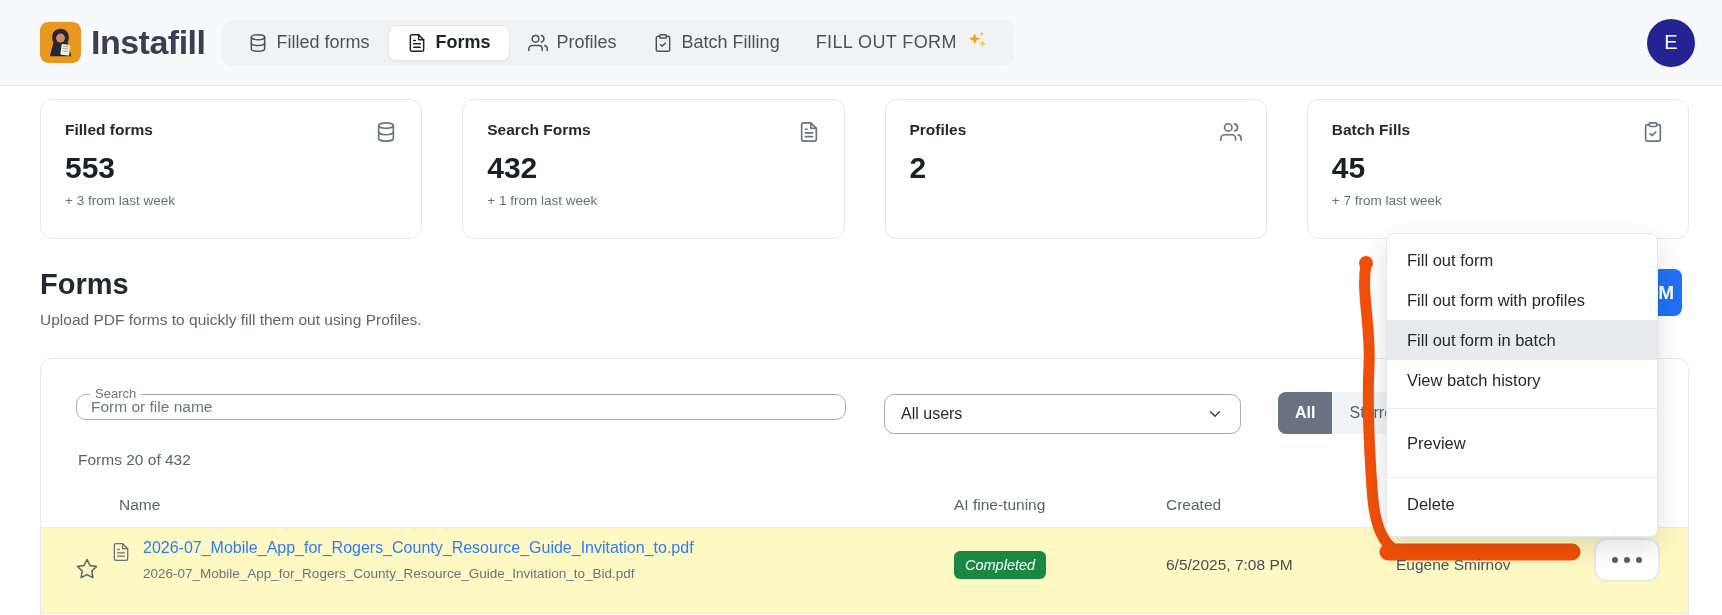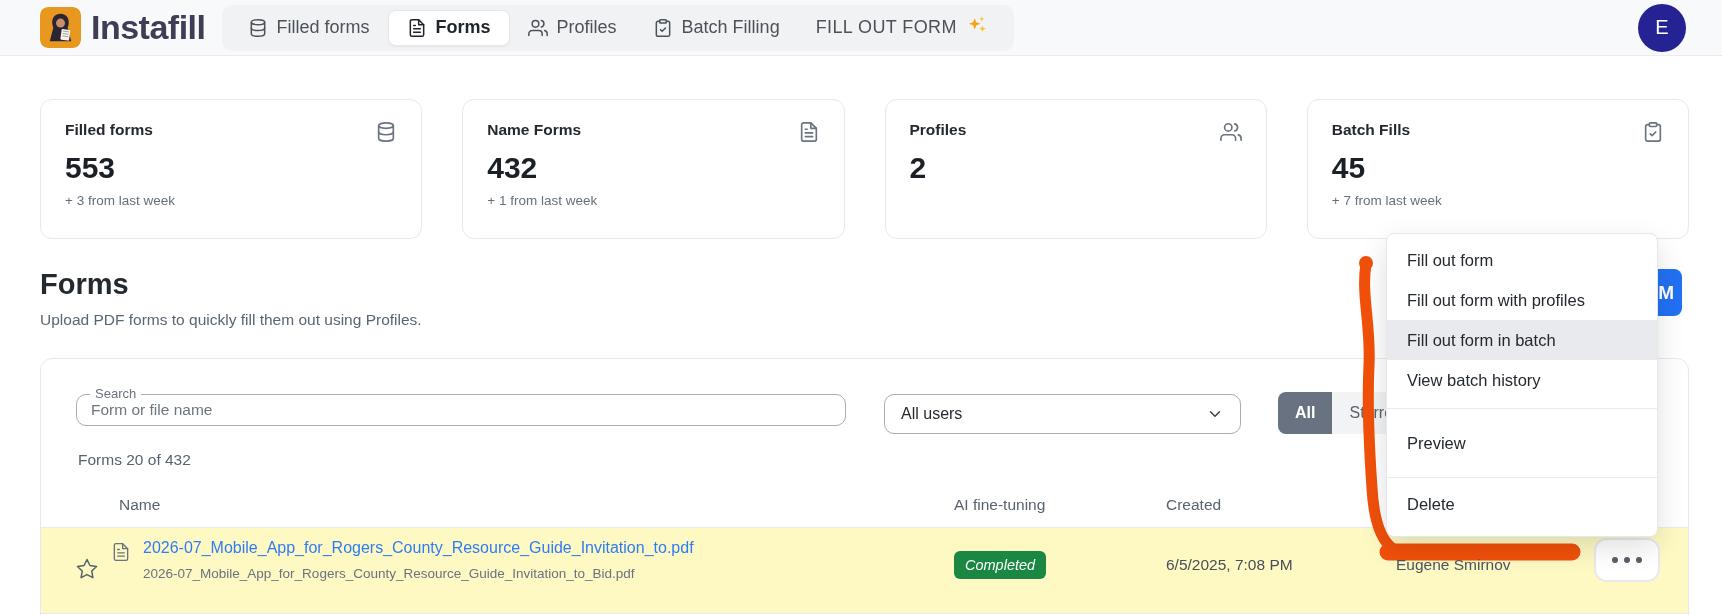--- a/index.html
+++ b/index.html
@@ -1,22 +1,22 @@
 <!DOCTYPE html>
 <html><head>
 <meta charset="utf-8">
 <style>
   * { margin:0; padding:0; box-sizing:border-box; }
   html,body { width:1722px; height:615px; }
   body { font-family:"Liberation Sans", sans-serif; background:#ffffff; position:relative; overflow:hidden; color:#24292f; }
   svg.ic { fill:none; stroke:currentColor; stroke-width:1.8; stroke-linecap:round; stroke-linejoin:round; display:block; }
 
   
-  .topbar { position:absolute; top:0; left:0; width:1722px; height:56px; background:#f8f9fa;
-            border-bottom:1px solid #e9ebee; display:flex; align-items:center; padding:0 36px 0 40px; }
+  .topbar { position:absolute; top:0; left:0; width:1722px; height:86px; background:#f8f9fa;
+            border-bottom:1px solid #e9ebee; display:flex; align-items:center; padding:0 27px 0 40px; }
   .logo-img { width:41px; height:41px; border-radius:8px; overflow:hidden; flex:0 0 auto; }
   .app-title { font-size:34px; font-weight:700; color:#3f3d56; letter-spacing:-0.5px; margin-left:10px; }
   .nav-pill { margin-left:16px; height:46px; background:#f1f2f4; border-radius:10px; display:flex; align-items:center; padding:0 8px; }
   .nav-item { display:flex; align-items:center; gap:9px; padding:0 18px; height:36px; font-size:18px; color:#4c5259; cursor:pointer; white-space:nowrap; border-radius:8px; }
   .nav-item .ic { width:20px; height:20px; }
   .nav-item.active { background:#ffffff; border:1px solid #e6e8eb; box-shadow:0 1px 2px rgba(0,0,0,.05); color:#1f242a; font-weight:700; }
   .nav-cta { letter-spacing:.4px; }
   .avatar { margin-left:auto; width:48px; height:48px; border-radius:50%; background:#252293; color:#fff; font-size:20px;
             display:flex; align-items:center; justify-content:center; cursor:pointer; }
 
@@ -35,21 +35,21 @@
   .section p { font-size:15.5px; color:#5b6570; margin-top:10px; }
 
   
   .blue-btn { position:absolute; left:1600px; top:269px; width:82px; height:47px; background:#2271f3; border-radius:8px;
               z-index:5; color:#fff; font-size:19px; font-weight:700; display:flex; align-items:center; justify-content:flex-end;
               padding-right:8px; cursor:pointer; }
 
   
   .panel { position:absolute; left:40px; top:358px; width:1649px; height:280px; background:#fff;
            border:1px solid #e7e9ec; border-radius:12px; }
-  .search-wrap { position:absolute; left:35px; top:35px; width:770px; height:32px; border:1px solid #a6adb5; border-radius:10px; background:#fff; }
+  .search-wrap { position:absolute; left:35px; top:35px; width:770px; height:26px; border:1px solid #a6adb5; border-radius:10px; background:#fff; }
   .search-wrap label { position:absolute; top:-9px; left:13px; background:#fff; padding:0 5px; font-size:13px; color:#6b7280; }
   .search-wrap input { width:100%; height:100%; border:none; outline:none; background:transparent; font-family:"Liberation Sans",sans-serif;
                        font-size:15.5px; color:#24292f; padding:0 14px; border-radius:10px; }
   .search-wrap input::placeholder { color:#6d7680; opacity:1; }
   .user-select { position:absolute; left:843px; top:35px; width:357px; height:40px; border:1px solid #a6adb5; border-radius:10px;
                  display:flex; align-items:center; font-size:16px; color:#24292f; padding:0 16px; cursor:pointer; background:#fff; }
   .user-select .chev { margin-left:auto; color:#3b4248; } .user-select .chev .ic { width:18px; height:18px; stroke-width:2; }
   .segments { position:absolute; left:1237px; top:33px; height:42px; display:flex; border-radius:8px; overflow:hidden; background:#f1f3f5; }
   .seg { display:flex; align-items:center; padding:4px 17px; font-size:16px; color:#57606a; cursor:pointer; }
   .seg.active { background:#697280; color:#fff; font-weight:700; }
@@ -168,21 +168,21 @@
             <path d="M4 5v14c0 1.7 3.6 3 8 3s8-1.3 8-3V5"></path>
             <path d="M4 12c0 1.7 3.6 3 8 3s8-1.3 8-3"></path>
           </svg>
         </span>
     </div>
     <div class="card-value">553</div>
     <div class="card-delta">+ 3 from last week</div>
   </div>
   <div class="card">
     <div class="card-head">
-      <span class="card-title">Name Forms</span>
+      <span class="card-title">Search Forms</span>
       <span class="card-icon">
           <svg class="ic" width="22" height="22" viewBox="0 0 24 24">
             <path d="M14 2H6a2 2 0 0 0-2 2v16a2 2 0 0 0 2 2h12a2 2 0 0 0 2-2V8z"></path>
             <path d="M14 2v6h6"></path>
             <path d="M16 13H8"></path>
             <path d="M16 17H8"></path>
             <path d="M10 9H8"></path>
           </svg>
         </span>
     </div>

